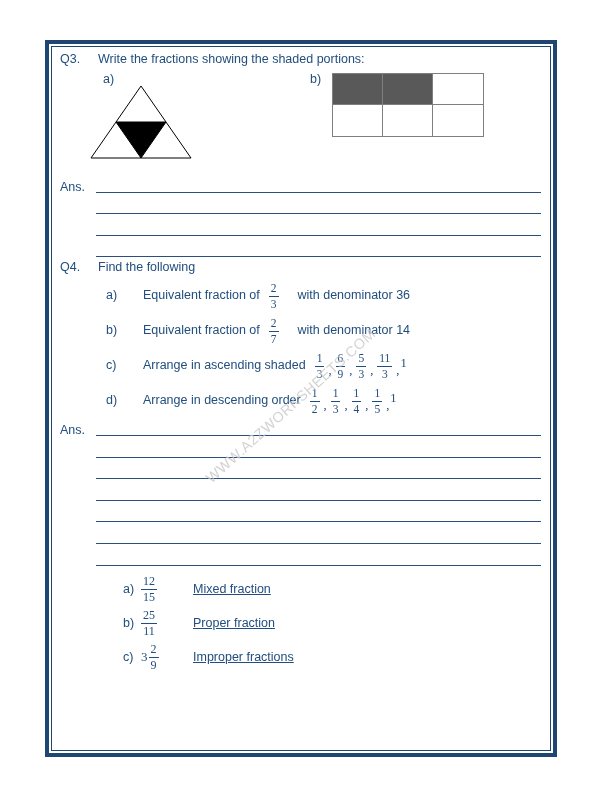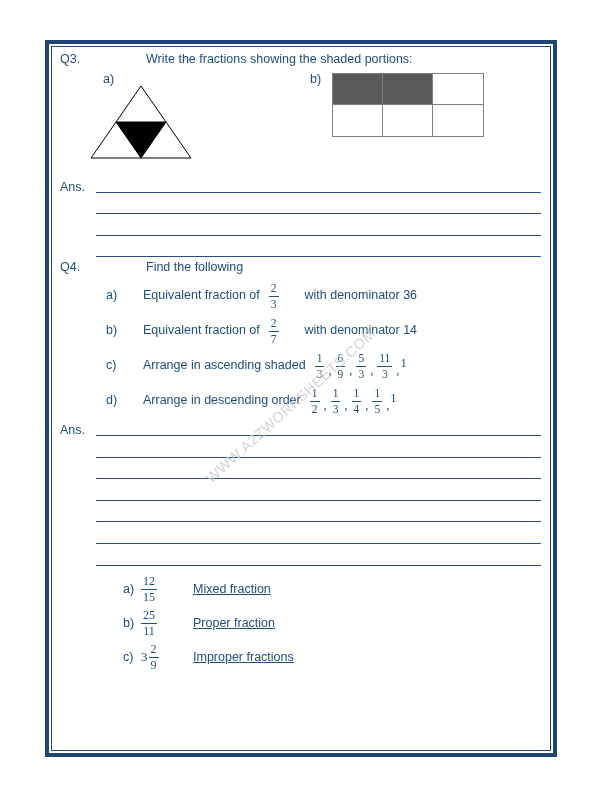--- a/index.html
+++ b/index.html
@@ -14,21 +14,21 @@
   .frame-inner { position:absolute; inset:2px; border:1px solid #1e4670; }
   .content { position:absolute; inset:0; padding:5px 9px 0 8px; font-size:12.5px; line-height:1.25; }
 
   .watermark {
     position:absolute; left:118px; top:350px; width:240px; height:16px;
     transform:rotate(-42deg); transform-origin:center;
     color:#c9c9c9; opacity:.8; font-size:14.5px; letter-spacing:.5px;
     white-space:nowrap; pointer-events:none; text-align:center;
   }
 
-  .q-row { display:flex;gap:48px; }
+  .q-row { display:flex; }
   .q-num { width:38px; flex:0 0 38px; }
 
   .figures-row { position:relative; height:108px; margin-top:4px; }
   .fig-a-label { position:absolute; left:43px; top:0; }
   .triangle-fig { position:absolute; left:29px; top:12px; }
   .fig-b-label { position:absolute; left:250px; top:0; }
   .grid-fig {
     position:absolute; left:272px; top:1px;
     display:grid; grid-template-columns:repeat(3,50px); grid-template-rows:repeat(2,31px);
     border:1px solid #7f7f7f;
@@ -50,21 +50,21 @@
   .item-row.first { margin-top:6px; }
   .item-label { width:29px; flex:0 0 29px; }
   .frac {
     display:inline-flex; flex-direction:column; align-items:center;
     font-family:"Liberation Serif", serif; font-size:11.5px; line-height:1.1;
     margin:0 3px; vertical-align:middle;
   }
   .frac .num { padding:0 2px 1px 2px; border-bottom:1px solid #214e7e; }
   .frac .den { padding-top:1px; }
   .item-text.prefix { margin-right:6px;margin-left:8px; }
-  .item-text.suffix { margin-left:23px; }
+  .item-text.suffix { margin-left:16px; }
   .sep { font-family:"Liberation Serif", serif; padding-top:9px; margin:0 1px; }
   .tail { font-family:"Liberation Serif", serif; font-size:12.5px; transform:translateY(-2px); }
 
   .ans2 { margin-top:8px; }
   .q5-head { margin-top:15px; }
 
   .match-row { display:flex; align-items:center; margin-left:63px; height:30px; margin-bottom:4px; }
   .match-row.first { margin-top:9px; }
   .match-label { width:18px; flex:0 0 18px; }
   .match-frac { width:36px; flex:0 0 36px; display:flex; align-items:center; }

